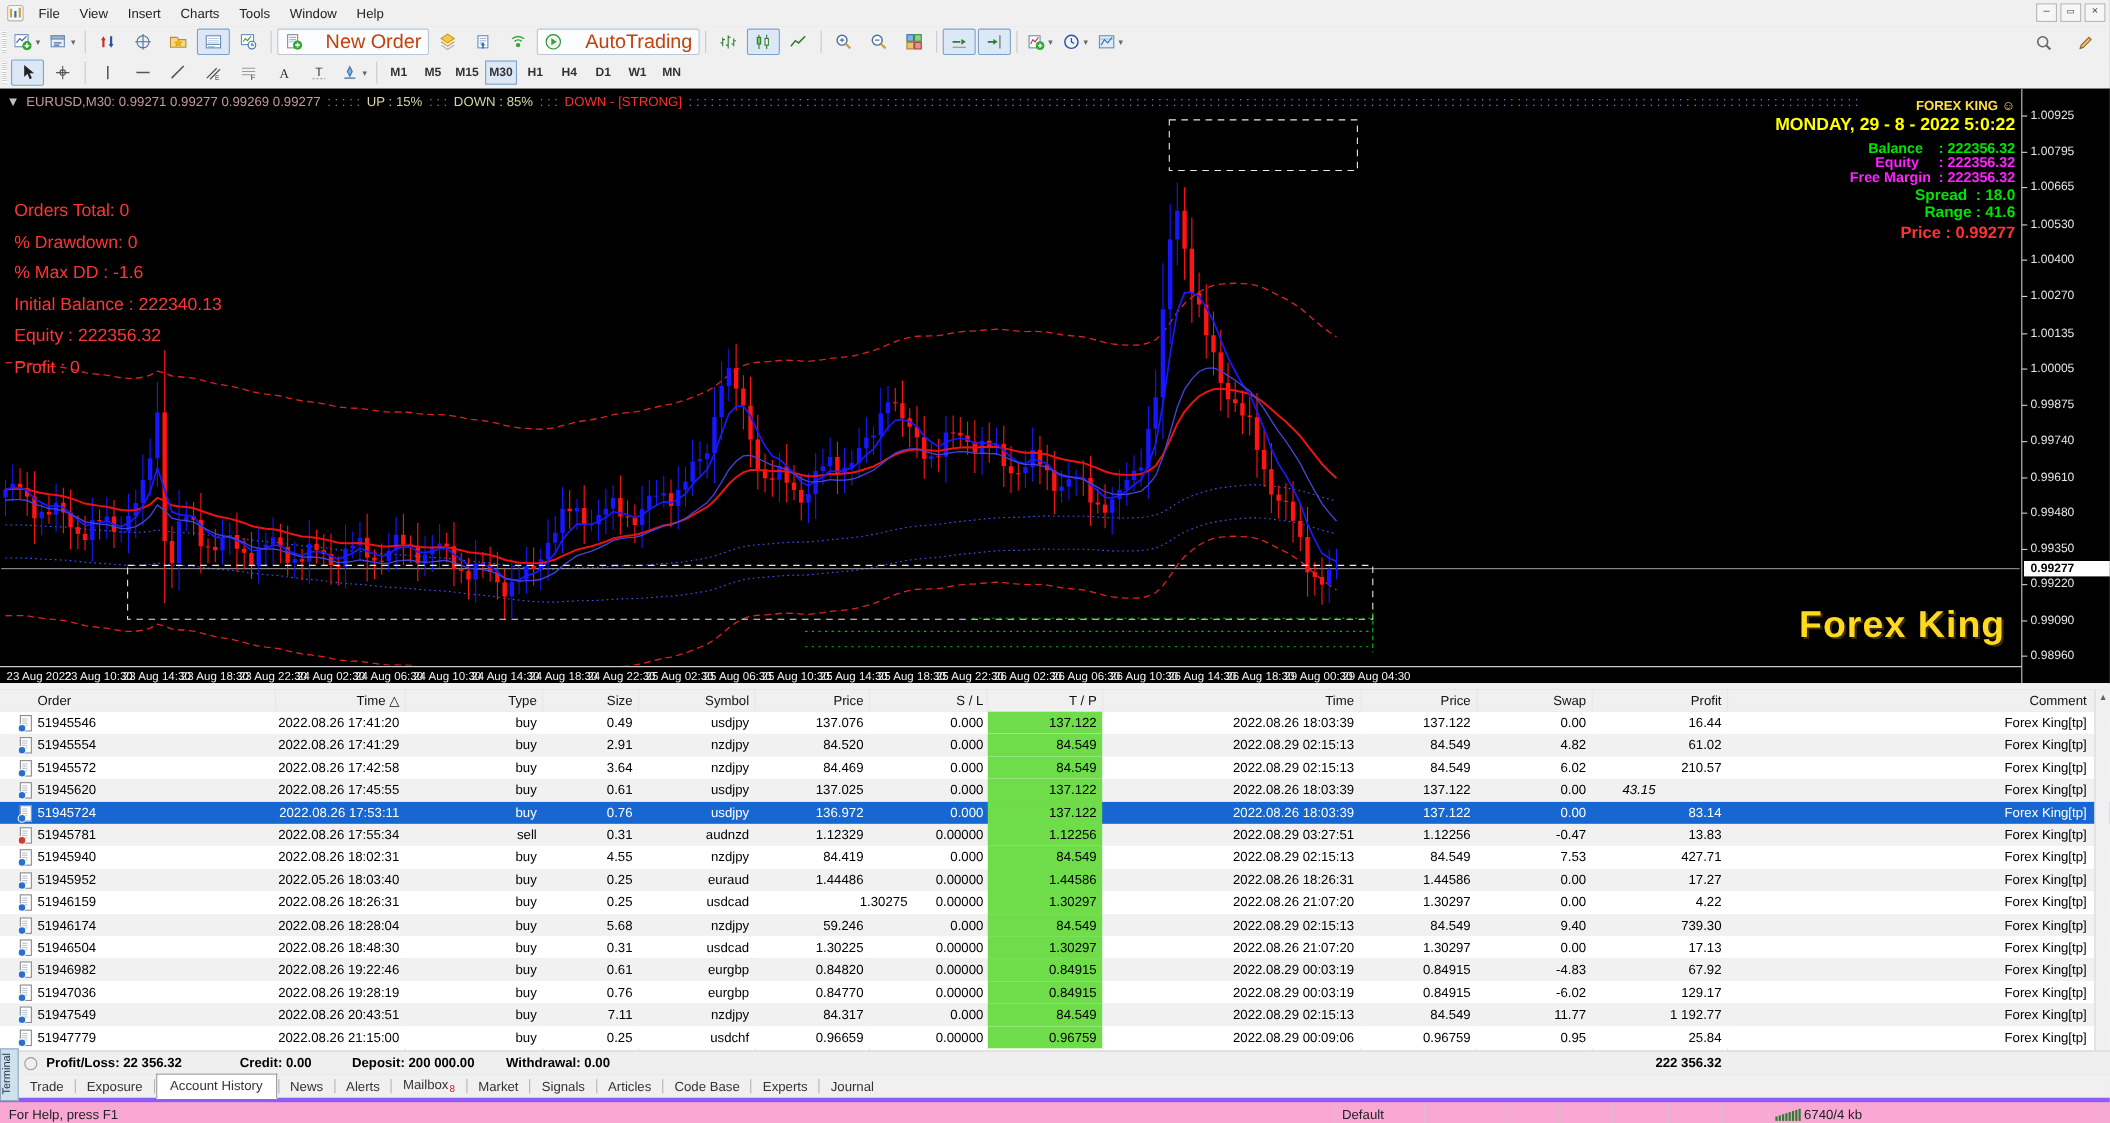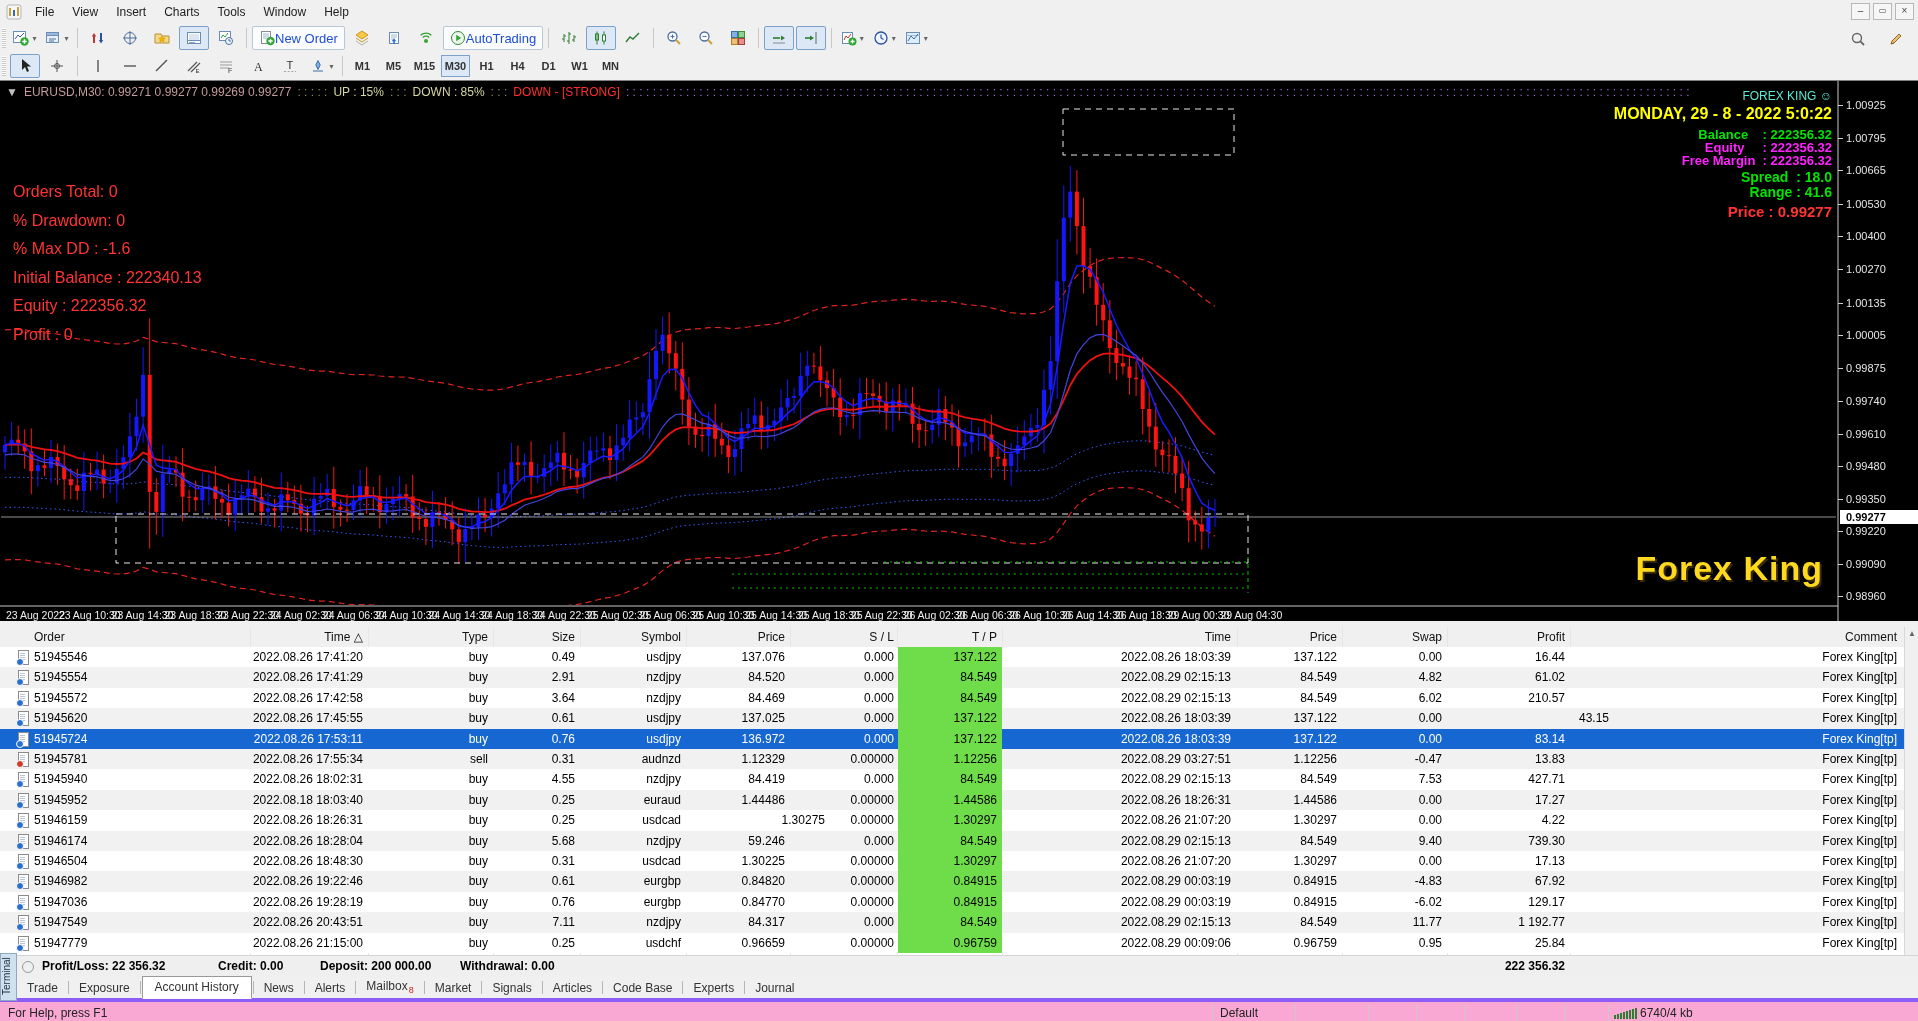--- a/index.html
+++ b/index.html
@@ -15,21 +15,21 @@
   .toolbar{position:absolute;left:0;width:1918px;background:#f0f0f0;display:flex;align-items:center;
            border-bottom:1px solid #dcdcdc;}
   #toolbar1{top:24px;height:28px;}
   #toolbar2{top:52px;height:28px;}
   .grip{width:4px;height:20px;margin:0 3px 0 2px;
         background:repeating-linear-gradient(#fff 0 1px,#c8c8c8 1px 2px);}
   .tbtn{height:22px;min-width:24px;display:flex;align-items:center;justify-content:center;
         margin:0 1px;border:1px solid transparent;border-radius:2px;padding:0 2px;color:#333;}
   .tbtn.pressed{border:1px solid #7da2c9;background:#dce8f6;}
   .tbtn.boxed{border:1px solid #b9c7d6;background:#fbfcfe;padding:0 6px;}
-  .tbtn .lbl{font-size:13px;margin-left:0;color:#1d4ed8;}
+  .tbtn .lbl{font-size:18px;margin-left:21px;color:#c2410c;}
   .dd{font-size:8px;color:#666;margin-left:3px;}
   .sep{width:1px;height:20px;background:#c9c9c9;margin:0 4px;}
   .tfbtn{height:20px;min-width:27px;border:1px solid transparent;font-size:11px;color:#333;
          display:flex;align-items:center;justify-content:center;margin:0 1px;font-weight:bold;}
   .tfbtn.pressed{border:1px solid #7da2c9;background:#dce8f6;}
   #tb1-right{position:absolute;right:6px;top:27px;display:flex;gap:6px;}
   
   #chart{position:absolute;left:0;top:80px;width:1918px;height:541px;background:#000;
          border-top:1px solid #808080;}
   #chart .ovl{position:absolute;white-space:pre;}
@@ -855,21 +855,21 @@
   <div id="titleline" class="ovl" style="overflow: hidden; width: 1820px;"><span style="color: rgb(192, 192, 192);">▼</span><span style="color: rgb(196, 154, 154);">EURUSD,M30: 0.99271 0.99277 0.99269 0.99277</span><span style="color: rgb(143, 143, 90);">: : : : :</span><span style="color: rgb(213, 213, 165);">UP : 15%</span><span style="color: rgb(143, 143, 90);">: : :</span><span style="color: rgb(213, 213, 165);">DOWN : 85%</span><span style="color: rgb(143, 143, 90);">: : :</span><span style="color: rgb(255, 45, 45);">DOWN - [STRONG]</span><span style="color: rgb(155, 111, 212);">: : : : : : : : : : : : : : : : : : : : : : : : : : : : : : : : : : : : : : : : : : : : : : : : : : : : : : : : : : : : : : : : : : : : : : : : : : : : : : : : : : : : : : : : : : : : : : : : : : : : : : : : : : : : : : : : : : : : : : : : : : : : : : : : : : : : : : : : : : : : : : : : : : : : : : : : : : : : : : : : </span></div>
   <div id="leftstats">
       <div class="lstat" style="top: 102px;">Orders Total: 0</div>
       <div class="lstat" style="top: 130.6px;">% Drawdown: 0</div>
       <div class="lstat" style="top: 159.2px;">% Max DD : -1.6</div>
       <div class="lstat" style="top: 187.8px;">Initial Balance : 222340.13</div>
       <div class="lstat" style="top: 216.4px;">Equity : 222356.32</div>
       <div class="lstat" style="top: 245px;">Profit : 0</div>
     </div>
   <div id="rightinfo">
-      <div class="rinfo" style="top: 8px; color: #5eead4; font-size: 12px; font-weight: normal;">FOREX KING ☺</div>
+      <div class="rinfo" style="top: 8px; color: #fde047; font-size: 12px; font-weight: bold;">FOREX KING ☺</div>
       <div class="rinfo" style="top: 24px; color: rgb(255, 255, 0); font-size: 16px;">MONDAY, 29 - 8 - 2022 5:0:22</div>
       <div class="rinfo" style="top: 46px; color: rgb(0, 228, 0); font-size: 13px;">Balance    : 222356.32</div>
       <div class="rinfo" style="top: 59px; color: rgb(255, 34, 255); font-size: 13px;">Equity     : 222356.32</div>
       <div class="rinfo" style="top: 72px; color: rgb(255, 34, 255); font-size: 13px;">Free Margin  : 222356.32</div>
       <div class="rinfo" style="top: 88px; color: rgb(0, 228, 0); font-size: 14px;">Spread  : 18.0</div>
       <div class="rinfo" style="top: 103px; color: rgb(0, 228, 0); font-size: 14px;">Range : 41.6</div>
       <div class="rinfo" style="top: 122px; color: rgb(255, 51, 51); font-size: 15px;">Price : 0.99277</div>
     </div>
   <div id="wm-brand">Forex King</div>
   <div id="paxis">
@@ -1028,21 +1028,21 @@
         <span style="left: 34px; width: 130px; text-align: left;">51945620</span>
         <span style="left: 180px; width: 183px; text-align: right;">2022.08.26 17:45:55</span>
         <span style="left: 393px; width: 95px; text-align: right;">buy</span>
         <span style="left: 498px; width: 77px; text-align: right;">0.61</span>
         <span style="left: 585px; width: 96px; text-align: right;">usdjpy</span>
         <span style="left: 690px; width: 95px; text-align: right;">137.025</span>
         <span style="left: 795px; width: 99px; text-align: right;">0.000</span>
         <span style="left: 1046px; width: 185px; text-align: right;">2022.08.26 18:03:39</span>
         <span style="left: 1242px; width: 95px; text-align: right;">137.122</span>
         <span style="left: 1347px; width: 95px; text-align: right;">0.00</span>
-        <span style="left: 1496px; width: 113px; text-align: right;">43.15</span>
+        <span style="left: 1392px; width: 113px; text-align: right; font-style: italic;">43.15</span>
         <span style="left: 1600px; width: 297px; text-align: right;">Forex King[tp]</span>
       </div>
       <div class="trow sel" style="top: 107.6px;">
         <i class="doc buy"></i>
         <div class="tpcell">
           <i style="color: rgb(0, 0, 0);">137.122</i>
         </div>
         <span style="left: 34px; width: 130px; text-align: left;">51945724</span>
         <span style="left: 180px; width: 183px; text-align: right;">2022.08.26 17:53:11</span>
         <span style="left: 393px; width: 95px; text-align: right;">buy</span>
@@ -1091,21 +1091,21 @@
         <span style="left: 1347px; width: 95px; text-align: right;">7.53</span>
         <span style="left: 1452px; width: 113px; text-align: right;">427.71</span>
         <span style="left: 1600px; width: 297px; text-align: right;">Forex King[tp]</span>
       </div>
       <div class="trow" style="top: 168.8px; background: rgb(241, 241, 241);">
         <i class="doc buy"></i>
         <div class="tpcell">
           <i style="color: rgb(0, 0, 0);">1.44586</i>
         </div>
         <span style="left: 34px; width: 130px; text-align: left;">51945952</span>
-        <span style="left: 180px; width: 183px; text-align: right;">2022.08.18 18:03:40</span>
+        <span style="left: 180px; width: 183px; text-align: right;">2022.05.26 18:03:40</span>
         <span style="left: 393px; width: 95px; text-align: right;">buy</span>
         <span style="left: 498px; width: 77px; text-align: right;">0.25</span>
         <span style="left: 585px; width: 96px; text-align: right;">euraud</span>
         <span style="left: 690px; width: 95px; text-align: right;">1.44486</span>
         <span style="left: 795px; width: 99px; text-align: right;">0.00000</span>
         <span style="left: 1046px; width: 185px; text-align: right;">2022.08.26 18:26:31</span>
         <span style="left: 1242px; width: 95px; text-align: right;">1.44586</span>
         <span style="left: 1347px; width: 95px; text-align: right;">0.00</span>
         <span style="left: 1452px; width: 113px; text-align: right;">17.27</span>
         <span style="left: 1600px; width: 297px; text-align: right;">Forex King[tp]</span>

